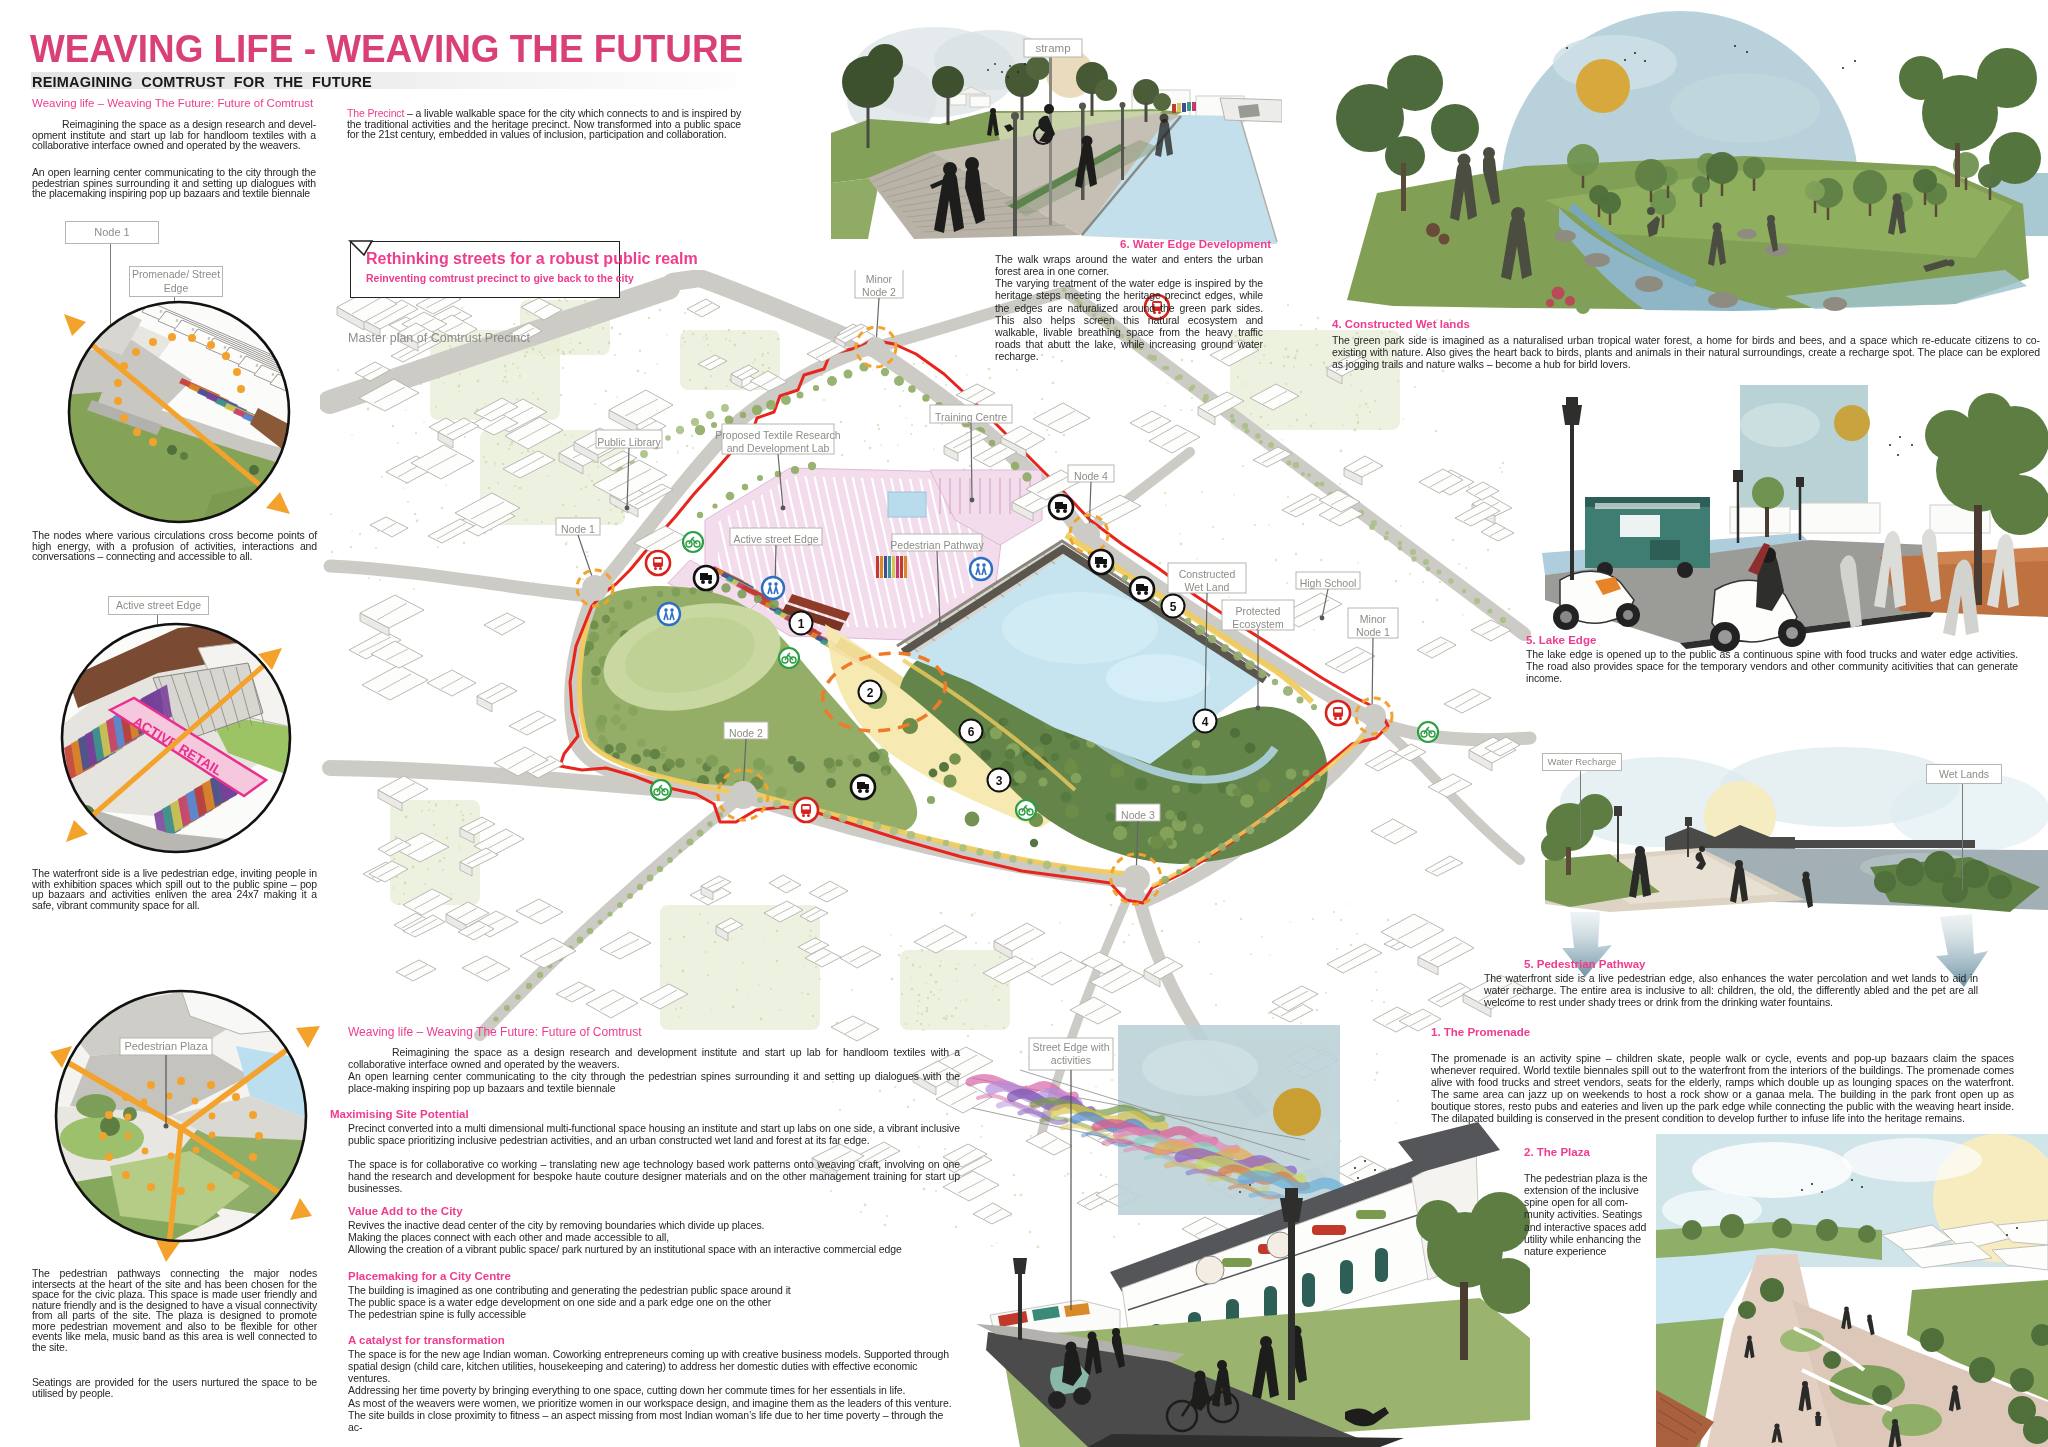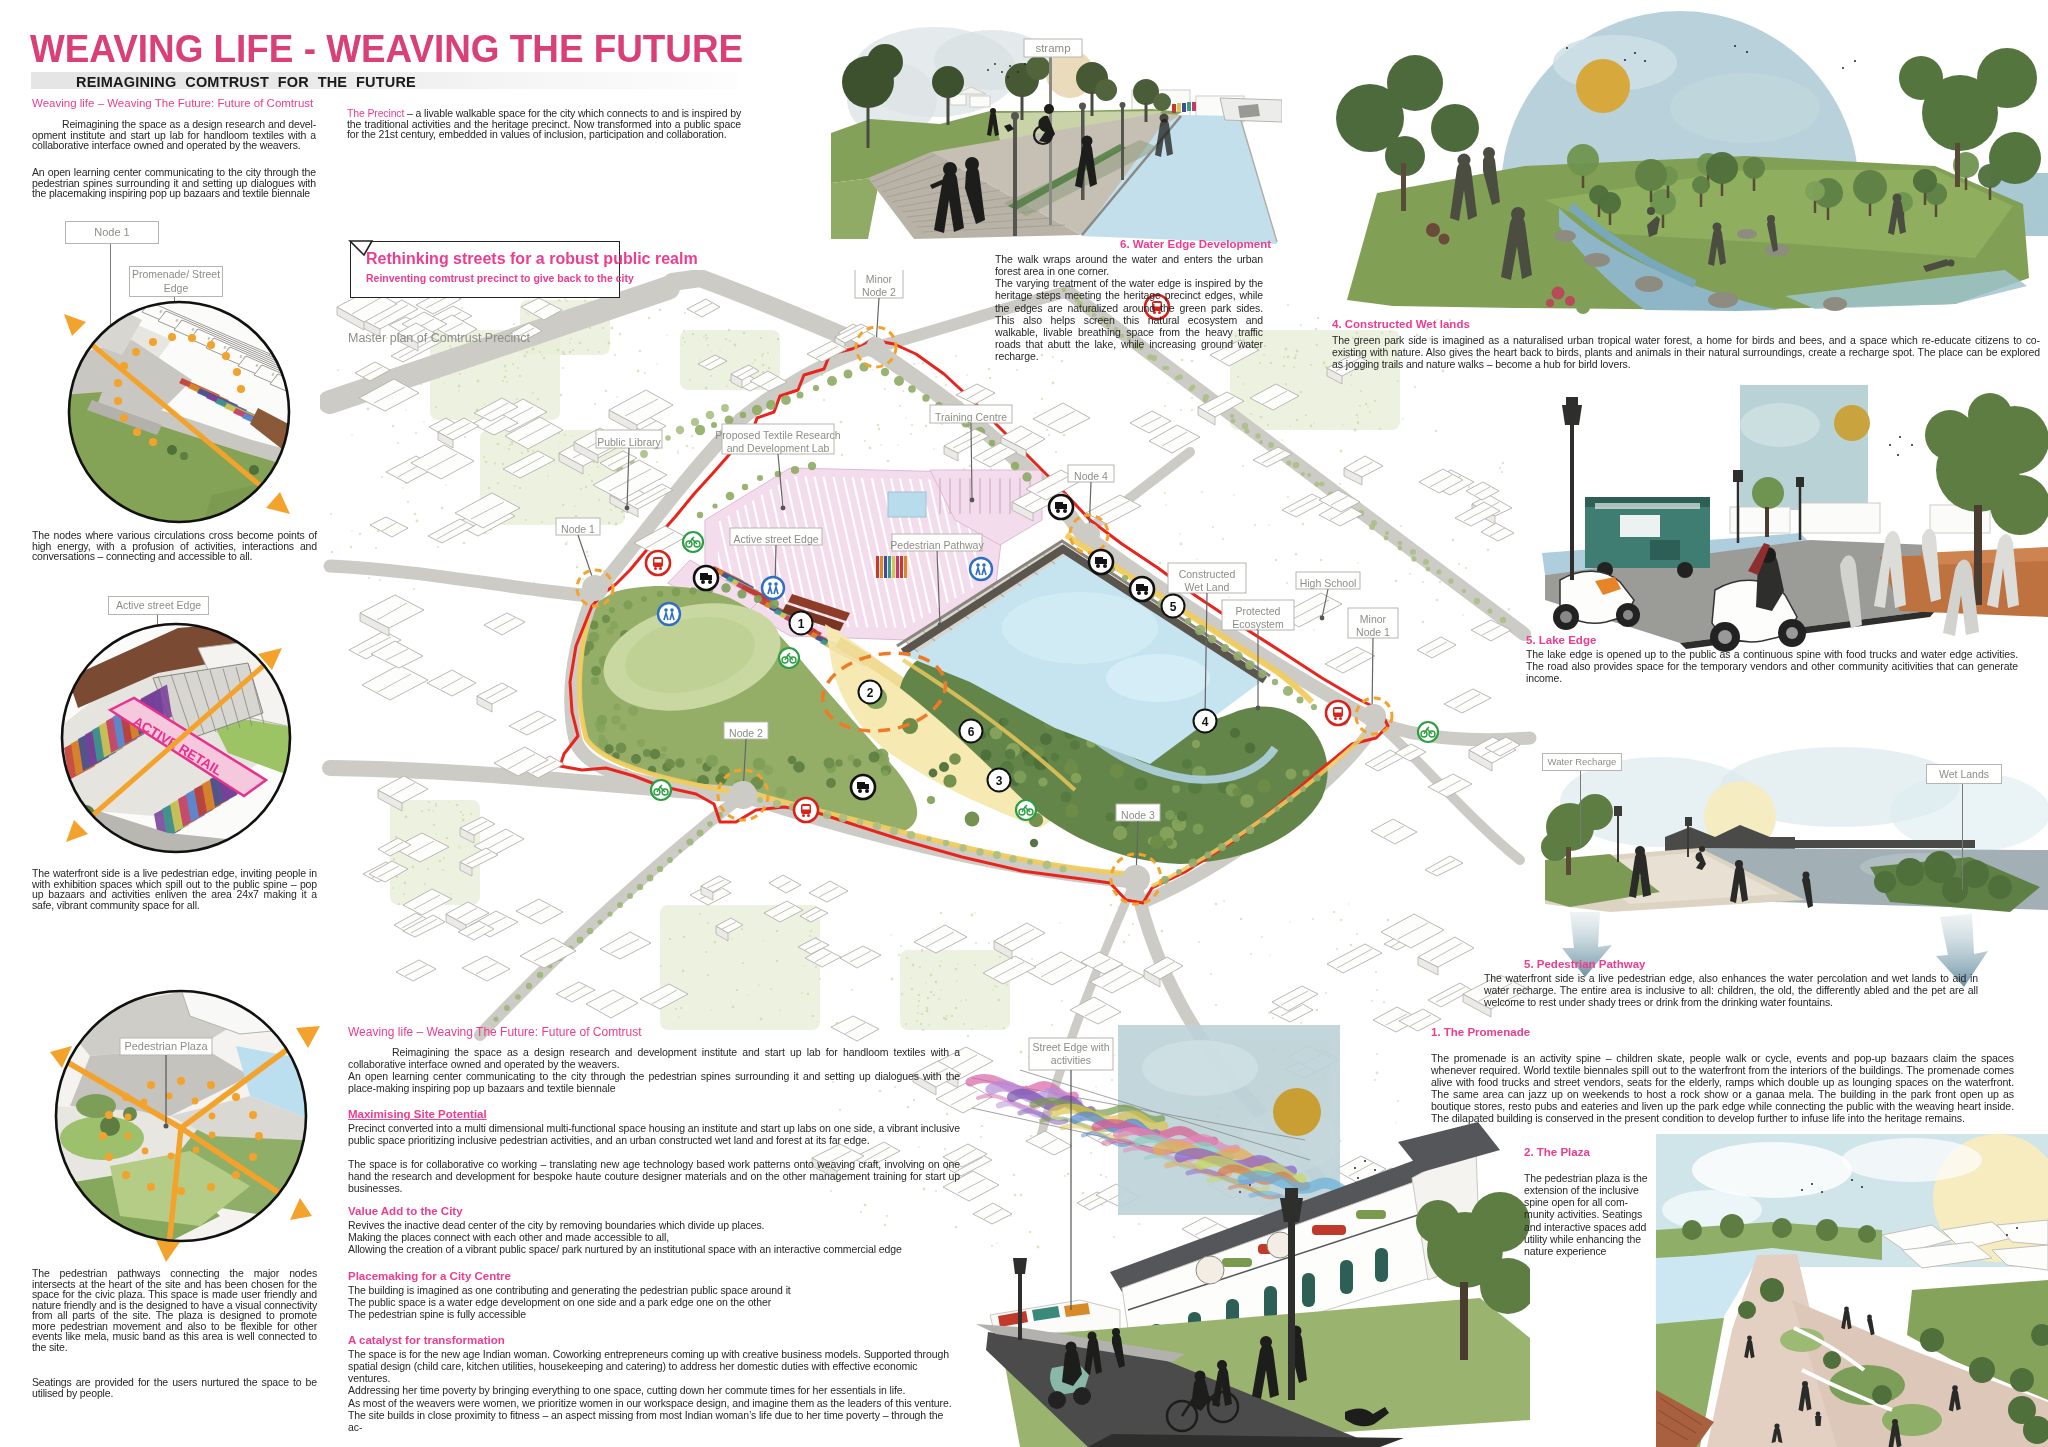--- a/index.html
+++ b/index.html
@@ -11,21 +11,21 @@
 .ph2{color:#ef3c8f;font-weight:bold;font-size:11.5px;white-space:nowrap;}
 .lb{background:#fff;border:1px solid #b7b5af;color:#8d8d87;text-align:center;
     display:flex;align-items:center;justify-content:center;z-index:30;}
 .gray{color:#8d8d87;}
 </style></head><body>
 <div id="stage">
 
 <div style="left:30px;top:27px;width:760px;height:40px;font-size:39px;font-weight:bold;
  color:#d84077;letter-spacing:0px;transform:scaleX(0.945);transform-origin:left;white-space:nowrap;">WEAVING LIFE - WEAVING THE FUTURE</div>
 <div style="left:31px;top:72px;width:706px;height:17px;background:linear-gradient(90deg,#e4e4e4 0%,#e8e8e8 35%,#f4f4f4 65%,#fdfdfd 100%);"></div>
-<div style="left:32px;top:74px;width:700px;font-size:14.5px;font-weight:bold;color:#1a1a1a;word-spacing:4.5px;letter-spacing:0.2px;white-space:nowrap;padding-left:44px;">REIMAGINING COMTRUST FOR THE FUTURE</div>
+<div style="left:32px;top:74px;width:700px;font-size:14.5px;font-weight:bold;color:#1a1a1a;word-spacing:4.5px;letter-spacing:0.2px;white-space:nowrap;">REIMAGINING COMTRUST FOR THE FUTURE</div>
 <div class="ph" style="left:32px;top:97px;width:320px;">Weaving life – Weaving The Future: Future of Comtrust</div>
 <div class="b" style="left:32px;top:119px;width:284px;"><span style="display:inline-block;width:30px;"></span>Reimagining the space as a design research and devel-opment institute and start up lab for handloom textiles with a collaborative interface owned and operated by the weavers.</div>
 <div class="b" style="left:32px;top:167px;width:284px;">An open learning center communicating to the city through the pedestrian spines surrounding it and setting up dialogues with the placemaking inspiring pop up bazaars and textile biennale</div>
 
 <div class="b" style="left:347px;top:108px;width:394px;"><span style="color:#ef3c8f;">The Precinct</span> – a livable walkable space for the city which connects to and is inspired by the traditional activities and the heritage precinct. Now transformed into a public space for the 21st century, embedded in values of inclusion, participation and collaboration.</div>
 
 <div style="left:350px;top:241px;width:268px;height:55px;border:1.6px solid #222;background:#fff;z-index:24;"></div>
 <svg style="left:344px;top:236px;z-index:26;" width="30" height="24" viewBox="0 0 30 24">
       <path d="M6 5 L28 5 L20 19 Z" fill="#fff" stroke="#222" stroke-width="1.6"></path>
     </svg>
@@ -2737,21 +2737,21 @@
         <circle cx="160" cy="54" r="1"></circle>
         <circle cx="170" cy="62" r="1"></circle>
         <circle cx="200" cy="50" r="1"></circle>
         <circle cx="210" cy="57" r="1"></circle>
         <circle cx="355" cy="105" r="1"></circle>
         <circle cx="365" cy="98" r="1"></circle>
       </g>
 </svg>
     <div class="ph" style="left:348px;top:1025px;width:400px;font-size:12px;">Weaving life – Weaving The Future: Future of Comtrust</div>
     <div class="b2" style="left:348px;top:1046px;width:612px;"><span style="display:inline-block;width:44px;"></span>Reimagining the space as a design research and development institute and start up lab for handloom textiles with a collaborative interface owned and operated by the weavers.<br>An open learning center communicating to the city through the pedestrian spines surrounding it and setting up dialogues with the place-making inspiring pop up bazaars and textile biennale</div>
-    <div class="ph2" style="left:348px;top:1108px;width:300px;text-decoration:underline;">Maximising Site Potential</div>
+    <div class="ph2" style="left:330px;top:1108px;width:300px;">Maximising Site Potential</div>
     <div class="b2" style="left:348px;top:1158px;width:612px;">The space is for collaborative co working – translating new age technology based work patterns onto weaving craft, involving on one hand the research and development for bespoke haute couture designer materials and on the other management training for start up businesses.</div>
     <div class="b2" style="left:348px;top:1122px;width:612px;">Precinct converted into a multi dimensional multi-functional space housing an institute and start up labs on one side, a vibrant inclusive public space prioritizing inclusive pedestrian activities, and an urban constructed wet land and forest at its far edge.</div>
     <div class="ph2" style="left:348px;top:1205px;width:300px;">Value Add to the City</div>
     <div class="b2" style="left:348px;top:1219px;width:612px;text-align:left;">Revives the inactive dead center of the city by removing boundaries which divide up places.<br>Making the places connect with each other and made accessible to all,<br>Allowing the creation of a vibrant public space/ park nurtured by an institutional space with an interactive commercial edge</div>
     <div class="ph2" style="left:348px;top:1270px;width:300px;">Placemaking for a City Centre</div>
     <div class="b2" style="left:348px;top:1284px;width:612px;text-align:left;">The building is imagined as one contributing and generating the pedestrian public space around it<br>The public space is a water edge development on one side and a park edge one on the other<br>The pedestrian spine is fully accessible</div>
     <div class="ph2" style="left:348px;top:1334px;width:300px;">A catalyst for transformation</div>
     <div class="b2" style="left:348px;top:1348px;width:612px;text-align:left;">The space is for the new age Indian woman. Coworking entrepreneurs coming up with creative business models. Supported through spatial design (child care, kitchen utilities, housekeeping and catering) to address her domestic duties with effective economic ventures.<br>Addressing her time poverty by bringing everything to one space, cutting down her commute times for her essentials in life.<br>As most of the weavers were women, we prioritize women in our workspace design, and imagine them as the leaders of this venture.<br>The site builds in close proximity to fitness – an aspect missing from most Indian woman’s life due to her time poverty – through the ac-</div>
   </div>
 </body></html>

